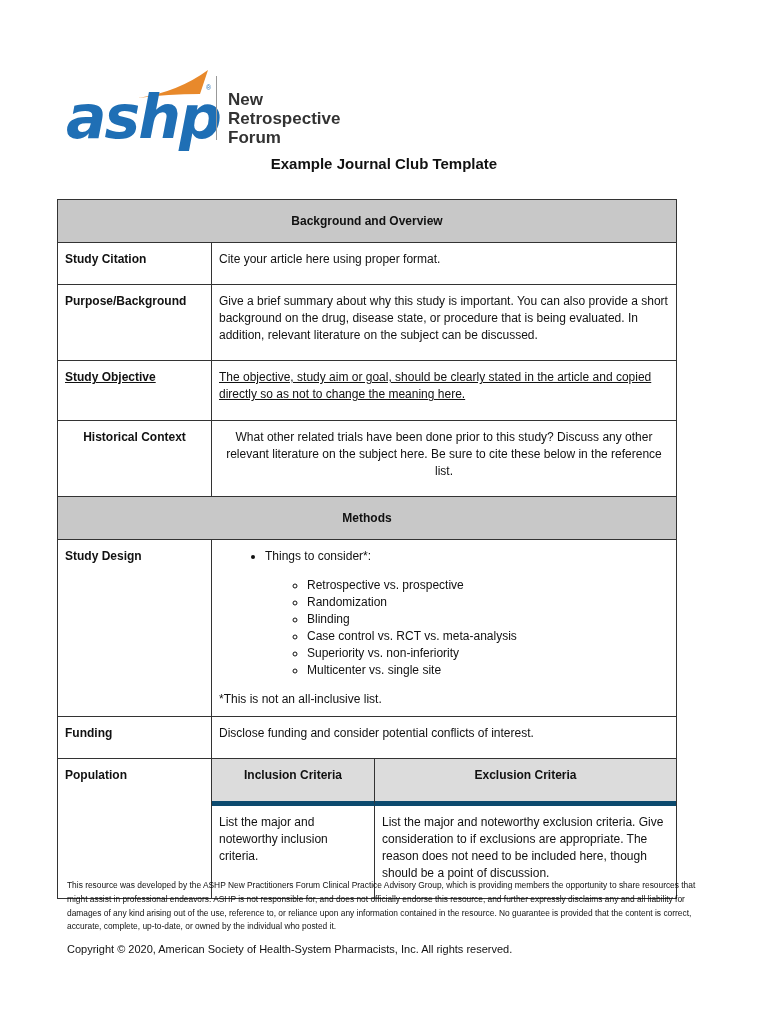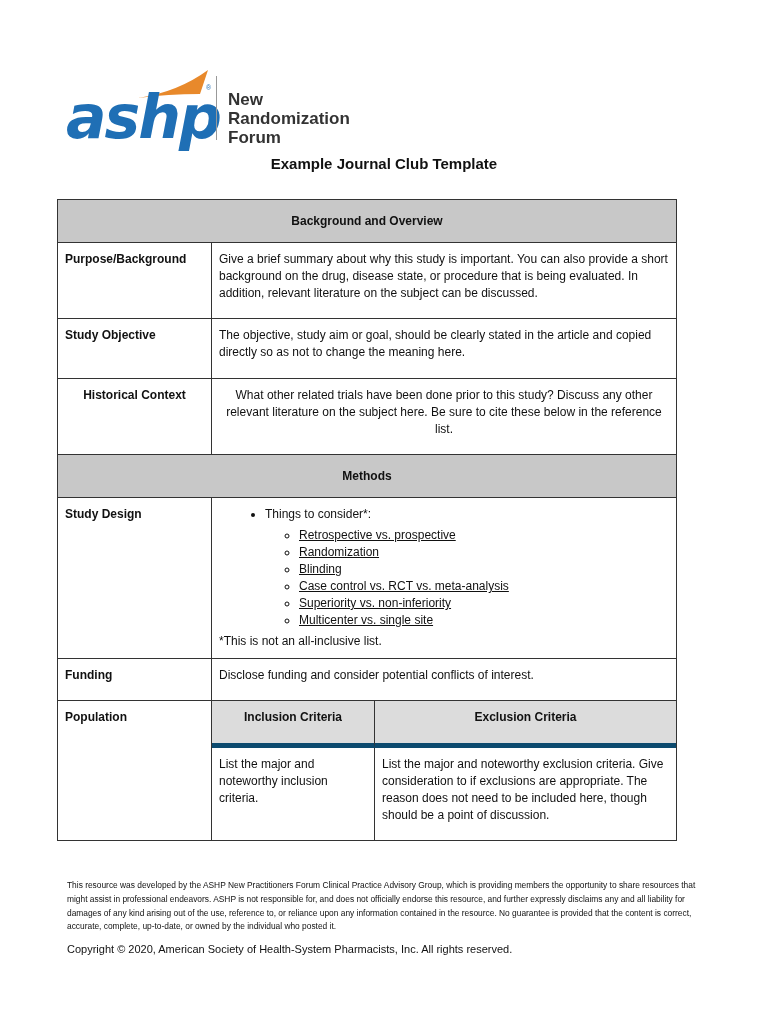--- a/index.html
+++ b/index.html
@@ -12,58 +12,62 @@
   .logo-swoosh { position: absolute; left: 72px; top: 0px; }
   .logo-divider { position: absolute; left: 150px; top: 6px; width: 1px; height: 64px; background: #999; }
   .logo-text { position: absolute; left: 162px; top: 20px; font-size: 17px; line-height: 19px; color: #333; font-weight: bold; }
   .title { position: absolute; left: 0; width: 768px; top: 155px; text-align: center; font-size: 15px; font-weight: bold; }
   table.jc { position: absolute; left: 57px; top: 199px; width: 620px; border-collapse: collapse; font-size: 12px; }
   table.jc td { border: 1px solid #333; vertical-align: top; padding: 8px 7px; line-height: 17px; }
   .sec { background: #c8c8c8; text-align: center; font-weight: bold; height: 26px; vertical-align: middle !important; }
   .lbl { font-weight: bold; width: 139px; }
   .thick-top td { border-top: 2px solid #111; }
   ul.l1 { margin: 0; padding-left: 46px; list-style: disc; }
-  ul.l2 { margin: 4px; padding-left: 30px; list-style: circle; text-decoration: underline; }
+  ul.l2 { margin: 12px; padding-left: 30px; list-style: circle; }
   .pop-cell { padding: 0 !important; }
   .pop-grid { display: grid; grid-template-columns: 163px 1fr; }
   .pop-grid > div { padding: 8px 7px; line-height: 17px; }
   .ph { background: #dcdcdc; text-align: center; font-weight: bold; height: 26px; border-bottom: 5px solid #0c4a6e; }
   .pl { border-right: 1px solid #333; }
   .pb { height: 76px; }
   .footer { position: absolute; left: 67px; top: 879px; width: 640px; font-size: 8.4px; line-height: 13.8px; color: #111; }
   .copyright { position: absolute; left: 67px; top: 943px; font-size: 11px; color: #111; }
 </style>
 </head>
 <body>
 
 <div class="logo">
   <svg class="logo-swoosh" width="72" height="30" viewBox="0 0 72 30">
     <path d="M0 28 Q40 22 70 0 L62 24 Q30 24 0 28 Z" fill="#e8892b"></path>
   </svg>
   <span class="logo-ashp">ashp</span>
   <span class="logo-reg">®</span>
   <div class="logo-divider"></div>
   <div class="logo-text">
-    <div>New Randomization</div>
+    <div>New Retrospective</div>
     <div>Forum</div>
   </div>
 </div>
 
 <div class="title">Example Journal Club Template</div>
 
 <table class="jc">
   <tbody>
       <tr style="height:42px;">
     <td colspan="2" class="sec">Background and Overview</td>
   </tr>
+  <tr style="height:42px;">
+    <td class="lbl">Study Citation</td>
+    <td>Cite your article here using proper format.</td>
+  </tr>
   <tr style="height:76px;">
     <td class="lbl">Purpose/Background</td>
     <td>Give a brief summary about why this study is important. You can also provide a short background on the drug, disease state, or procedure that is being evaluated. In addition, relevant literature on the subject can be discussed.</td>
   </tr>
-  <tr class="thick-top" style="height:60px;">
+  <tr class="thick-top" style="height:60px;text-decoration:underline;">
     <td class="lbl">Study Objective</td>
     <td>The objective, study aim or goal, should be clearly stated in the article and copied directly so as not to change the meaning here.</td>
   </tr>
   <tr style="height:76px;text-align:center;">
     <td class="lbl">Historical Context</td>
     <td>What other related trials have been done prior to this study? Discuss any other relevant literature on the subject here. Be sure to cite these below in the reference list.</td>
   </tr>
   <tr style="height:42px;">
     <td colspan="2" class="sec">Methods</td>
   </tr>

